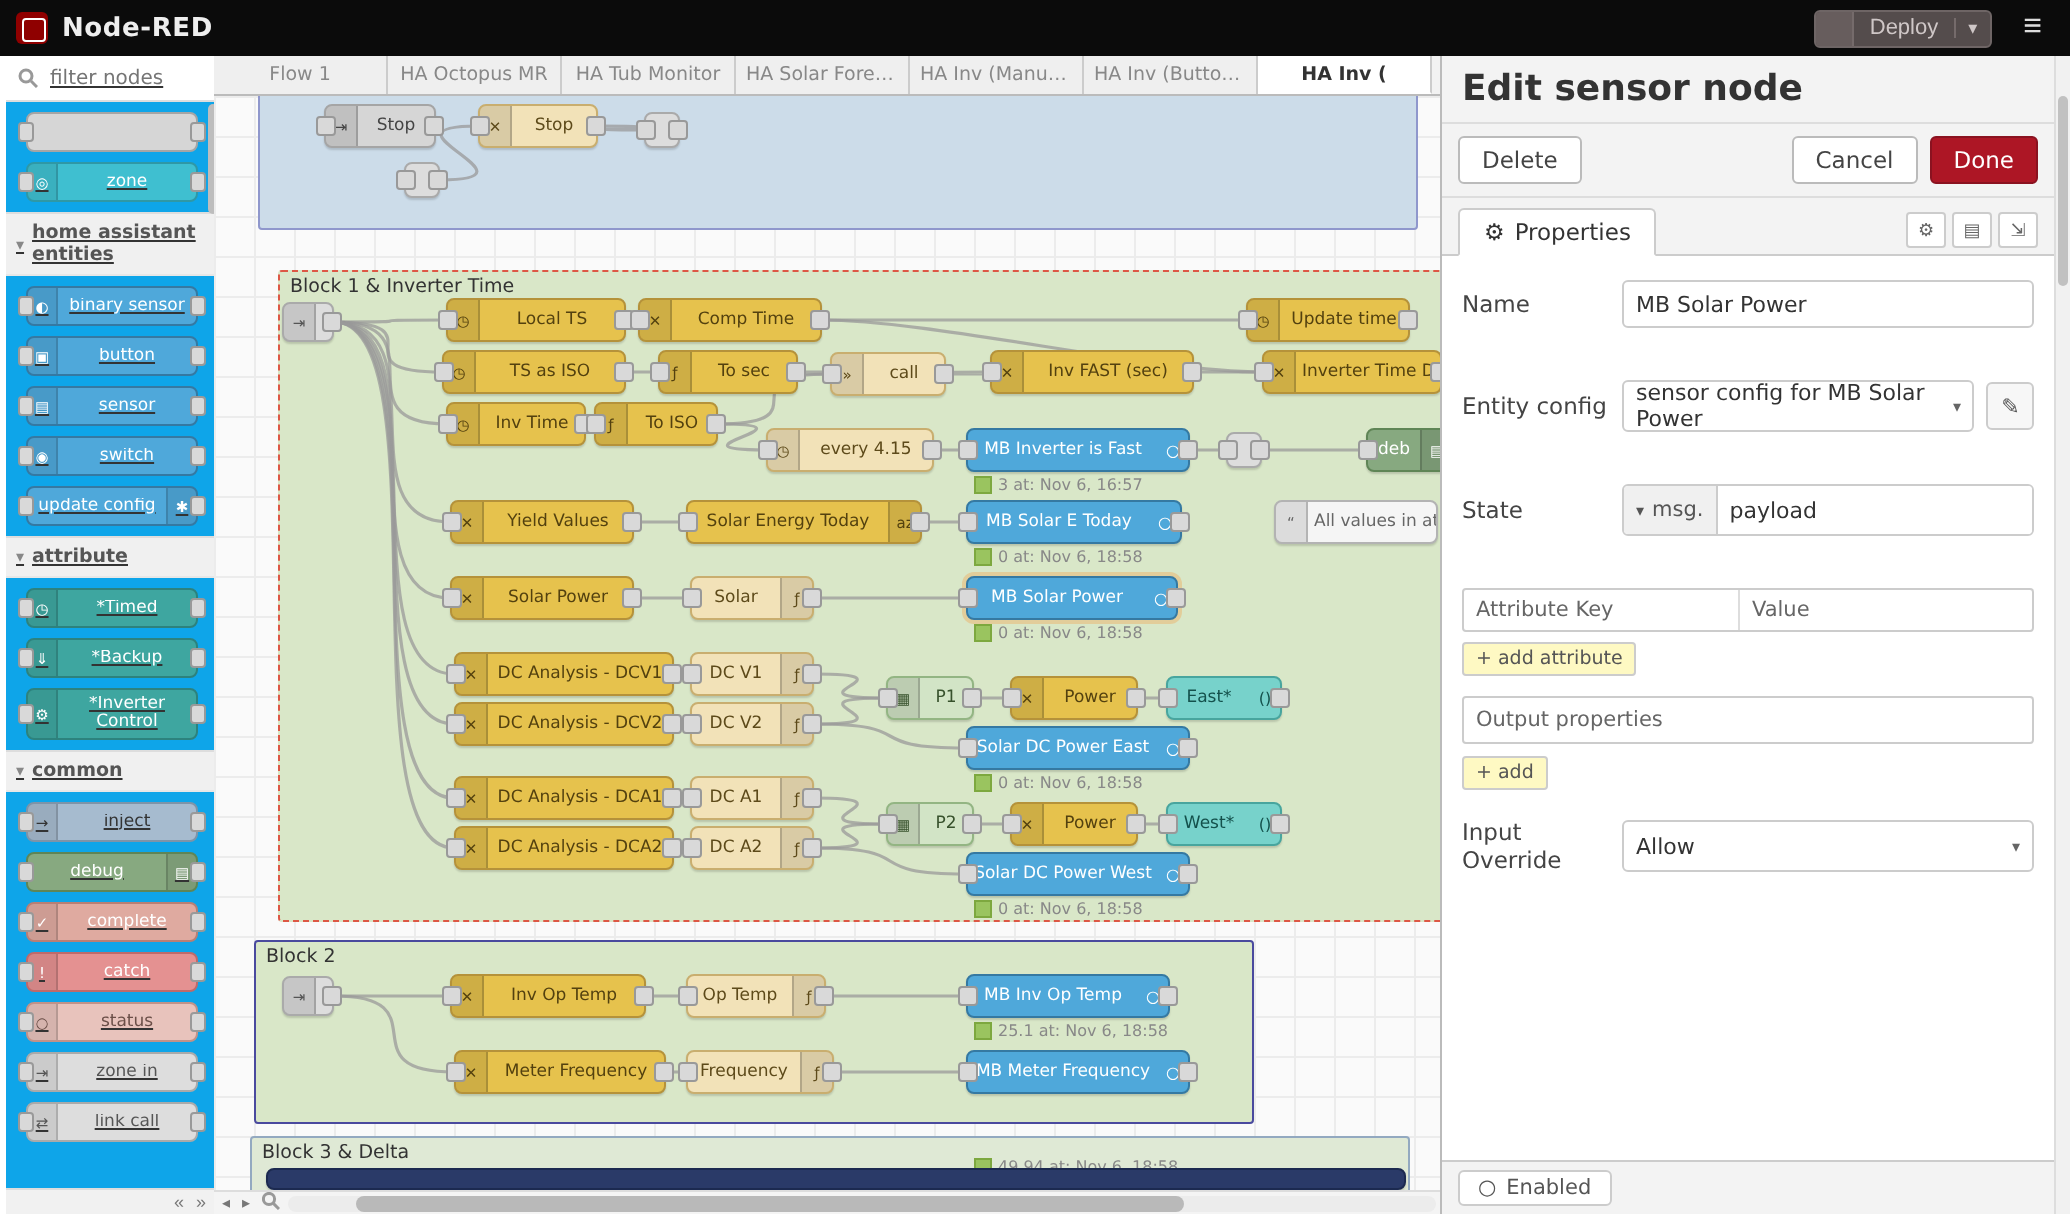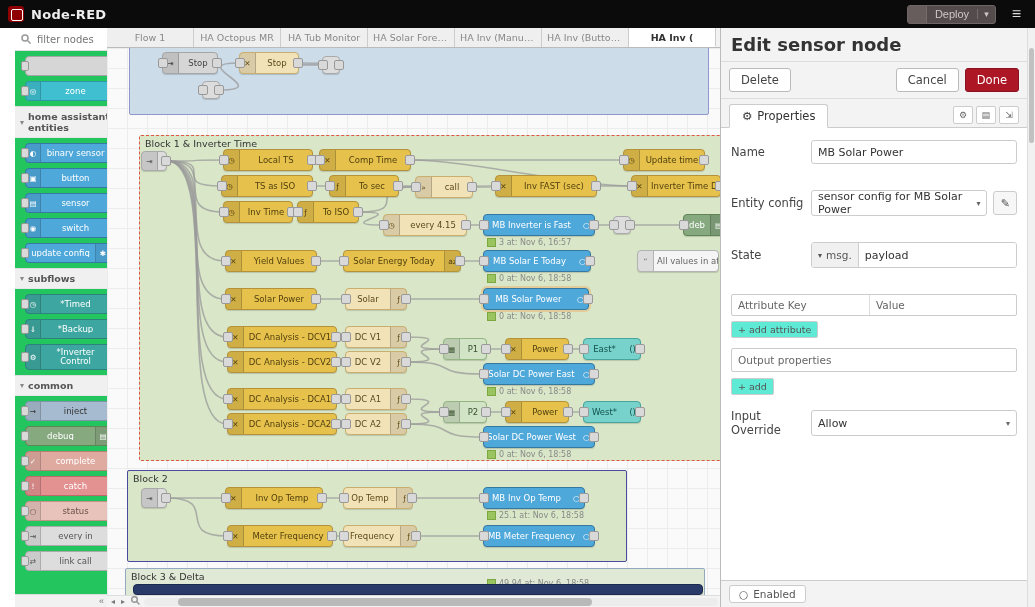--- a/index.html
+++ b/index.html
@@ -15,22 +15,22 @@
   .hdr-title{color:#eee;font-weight:bold;font-size:13px;letter-spacing:.3px;}
   .hdr-right{display:flex;align-items:center;gap:10px;}
   .deploy{display:flex;align-items:center;height:19px;background:#544c4c;border:1px solid #6e6565;
        border-radius:3px;color:#cfc7c7;font-size:11px;cursor:pointer;padding:0;}
   .deploy .dseg{width:18px;align-self:stretch;background:#675d5d;border-right:1px solid #756b6b;
        border-radius:2px 0 0 2px;}
   .deploy .dtxt{padding:0 8px;}
   .deploy .dcaret{padding:0 6px;border-left:1px solid #756b6b;font-size:9px;}
   .menu-btn{background:none;border:none;color:#ddd;font-size:16px;cursor:pointer;line-height:1;}
   
-  .palette{position:absolute;left:15px;top:28px;width:107px;bottom:0;background:#22c55e;
-       border-right:1px solid #bbb;box-sizing:border-box;overflow:hidden;}
+  .palette{position:absolute;left:3px;top:28px;width:107px;bottom:0;background:#0ea5e9;
+       border-right:1px solid #bbb;box-sizing:border-box;overflow:hidden;text-decoration:underline;}
   .psearch{height:22px;display:flex;align-items:center;gap:4px;padding:0 6px;background:#fff;
        border-bottom:1px solid #ddd;}
   .psearch input{border:none;outline:none;width:70px;font-size:10px;background:transparent;
        font-family:"DejaVu Sans",sans-serif;}
   .pcat{display:flex;align-items:center;gap:4px;padding:4px 5px;background:#f0f0f0;
        border-top:1px solid #ddd;border-bottom:1px solid #e7e7e7;font-size:9.5px;font-weight:bold;color:#555;cursor:pointer;}
   .pcat .chev{font-size:8px;color:#888;}
   .pnode{width:86px;height:20px;margin:5px auto;border-radius:4px;border:1px solid;position:relative;
        display:flex;align-items:center;font-size:8.5px;cursor:grab;box-sizing:border-box;}
   .pnode.tall{height:26px;}
@@ -108,21 +108,21 @@
   .sqbtn{width:24px;height:24px;border:1px solid #ccc;background:#f7f7f7;border-radius:3px;font-size:11px;
        color:#555;cursor:pointer;padding:0;}
   .typed{display:flex;border:1px solid #ccc;border-radius:3px;height:24px;width:208px;overflow:hidden;}
   .typed .pfx{background:#f0f0f0;border-right:1px solid #ccc;padding:0 6px;font-size:10.5px;color:#555;
        display:flex;align-items:center;gap:4px;cursor:pointer;}
   .typed .pfx .caret{font-size:8px;}
   .typed input{border:none;outline:none;flex:1;font-size:11px;padding:0 6px;font-family:"DejaVu Sans",sans-serif;color:#333;}
   .attr-table{border:1px solid #ccc;display:flex;margin-bottom:5px;border-radius:2px;}
   .at-cell{padding:4px 6px;font-size:10.5px;color:#666;flex:1;}
   .at-cell.k{flex:0 0 44%;border-right:1px solid #ddd;}
-  .mini-btn{font-size:9.5px;border:1px solid #ccc;background:#5eead4;border-radius:2px;padding:2px 6px;
+  .mini-btn{font-size:9.5px;border:1px solid #ccc;background:#fef9c3;border-radius:2px;padding:2px 6px;
        color:#555;cursor:pointer;margin-bottom:10px;font-family:"DejaVu Sans",sans-serif;}
   .out-box{border:1px solid #ccc;border-radius:2px;padding:5px 6px;font-size:10.5px;color:#666;margin-bottom:6px;}
   .tray-footer{margin-top:auto;background:#f3f3f3;border-top:1px solid #ccc;padding:4px 8px;}
   .enabled-btn{display:inline-flex;align-items:center;gap:5px;border:1px solid #ccc;background:#fff;
        border-radius:3px;font-size:10.5px;color:#555;padding:2px 9px;cursor:pointer;font-family:"DejaVu Sans",sans-serif;}
   
   .vscroll{position:absolute;right:0;top:28px;width:8px;bottom:0;background:#f1f1f1;border-left:1px solid #ddd;box-sizing:border-box;}
   .vscroll .thumb{position:absolute;left:1px;top:20px;width:5px;height:95px;background:#c1c1c1;border-radius:3px;}
   .lens{stroke:#999;fill:none;stroke-width:1.5;}
 </style>
@@ -179,21 +179,21 @@
       <div class="pnode" style="background: rgb(79, 168, 218); border-color: rgb(53, 121, 162); color: rgb(255, 255, 255);">
         <span class="pic">◉</span>
         <span class="plbl">switch</span>
       </div>
       <div class="pnode" style="background: rgb(79, 168, 218); border-color: rgb(53, 121, 162); color: rgb(255, 255, 255);">
         <span class="plbl">update config</span>
         <span class="pic r">✱</span>
       </div>
       <div class="pcat">
         <span class="chev">▾</span>
-        <span>subflows</span>
+        <span>attribute</span>
       </div>
       <div class="pnode" style="background: rgb(62, 166, 160); border-color: rgb(45, 130, 125); color: rgb(255, 255, 255);">
         <span class="pic">◷</span>
         <span class="plbl">*Timed</span>
       </div>
       <div class="pnode" style="background: rgb(62, 166, 160); border-color: rgb(45, 130, 125); color: rgb(255, 255, 255);">
         <span class="pic">⇓</span>
         <span class="plbl">*Backup</span>
       </div>
       <div class="pnode tall" style="background: rgb(62, 166, 160); border-color: rgb(45, 130, 125); color: rgb(255, 255, 255);">
@@ -219,21 +219,21 @@
       <div class="pnode" style="background: rgb(228, 145, 145); border-color: rgb(191, 106, 106); color: rgb(255, 255, 255);">
         <span class="pic">!</span>
         <span class="plbl">catch</span>
       </div>
       <div class="pnode" style="background: rgb(232, 195, 188); border-color: rgb(194, 146, 136); color: rgb(107, 79, 72);">
         <span class="pic">○</span>
         <span class="plbl">status</span>
       </div>
       <div class="pnode" style="background: rgb(221, 221, 221); border-color: rgb(170, 170, 170); color: rgb(85, 85, 85);">
         <span class="pic">⇥</span>
-        <span class="plbl">every in</span>
+        <span class="plbl">zone in</span>
       </div>
       <div class="pnode" style="background: rgb(221, 221, 221); border-color: rgb(170, 170, 170); color: rgb(85, 85, 85);">
         <span class="pic">⇄</span>
         <span class="plbl">link call</span>
       </div>
     </div>
   <div class="pscroll"></div>
   <div class="pfooter">
     <button>«</button>
     <button>»</button>

